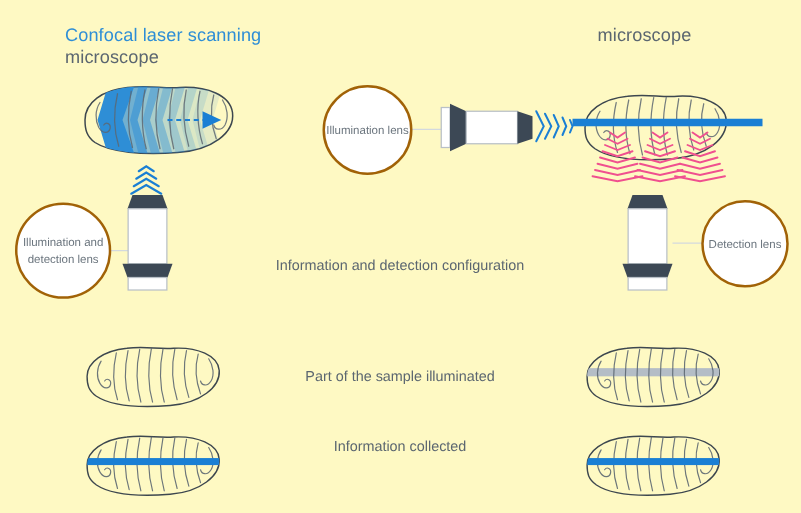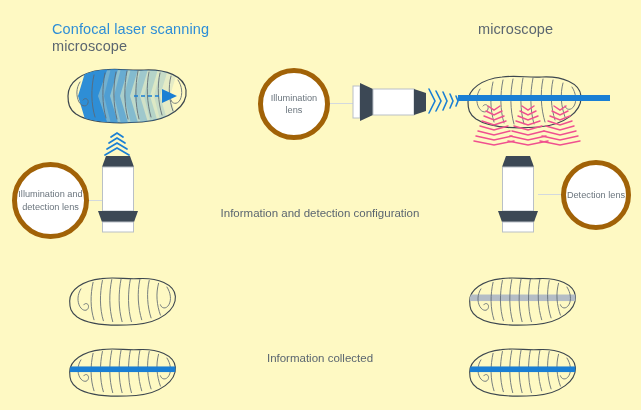--- a/index.html
+++ b/index.html
@@ -11,21 +11,21 @@
   .ttl .t2{color:#5b6670;font-size:14.5px;display:block;letter-spacing:.1px;}
   #title-left{left:52px;top:21px;}
   #title-right{left:478px;top:21px;}
 
   .center-label{position:absolute;width:260px;left:190px;text-align:center;
     color:#5b6670;font-size:11.5px;line-height:1.45;}
   #label-config{top:205px;}
   #label-illum{top:294px;}
   #label-info{top:350px;}
 
-  .circ{position:absolute;border:5px solid #a16207;border-radius:50%;
+  .circ{position:absolute;border:2px solid #a16207;border-radius:50%;
     display:flex;align-items:center;justify-content:center;text-align:center;
     color:#6b757e;font-size:9.2px;line-height:1.35;box-sizing:border-box;background:#fff;}
   #circle-illum-detect{left:12px;top:162px;width:77px;height:77px;}
   #circle-illum{left:258px;top:68px;width:72px;height:72px;}
   #circle-detect{left:561px;top:160px;width:70px;height:70px;align-items:center;}
 
   .lead{position:absolute;height:1px;background:#d3d9de;}
   #lead-left{left:88px;top:200px;width:22px;}
   #lead-illum{left:329px;top:103px;width:25px;}
   #lead-right{left:538px;top:194px;width:25px;}
@@ -43,20 +43,21 @@
 
   <div class="ttl" id="title-left">
     <span class="t1">Confocal laser scanning</span>
     <span class="t2">microscope</span>
   </div>
   <div class="ttl" id="title-right">
     <span class="t2">microscope</span>
   </div>
 
   <div class="center-label" id="label-config">Information and detection configuration</div>
+  <div class="center-label" id="label-illum">Part of the sample illuminated</div>
   <div class="center-label" id="label-info">Information collected</div>
 
   <div class="lead" id="lead-left"></div>
   <div class="circ" id="circle-illum-detect">
     <span>Illumination and detection lens</span>
   </div>
 
   <div class="lead" id="lead-illum"></div>
   <div class="circ" id="circle-illum">
     <span>Illumination lens</span>

